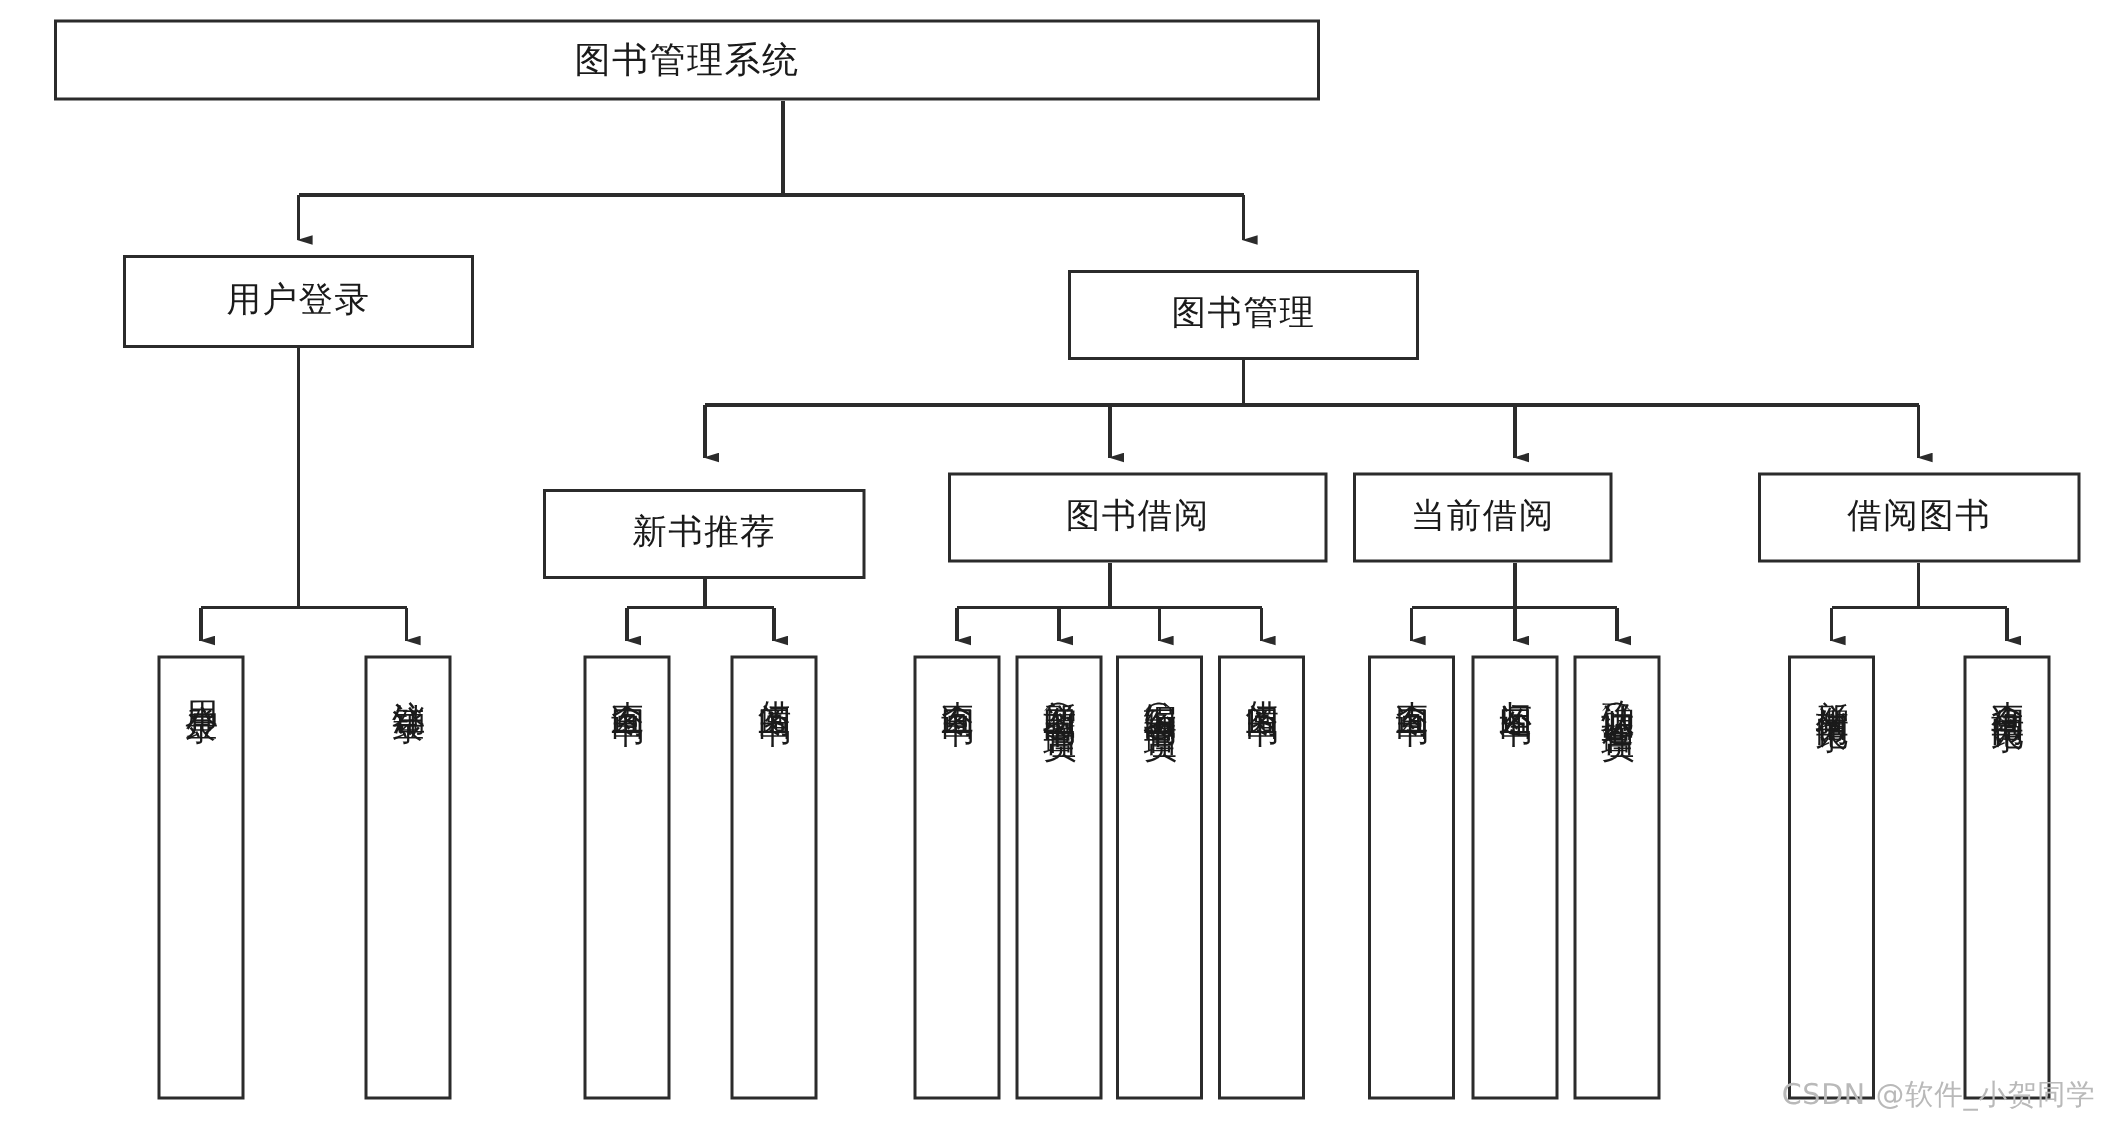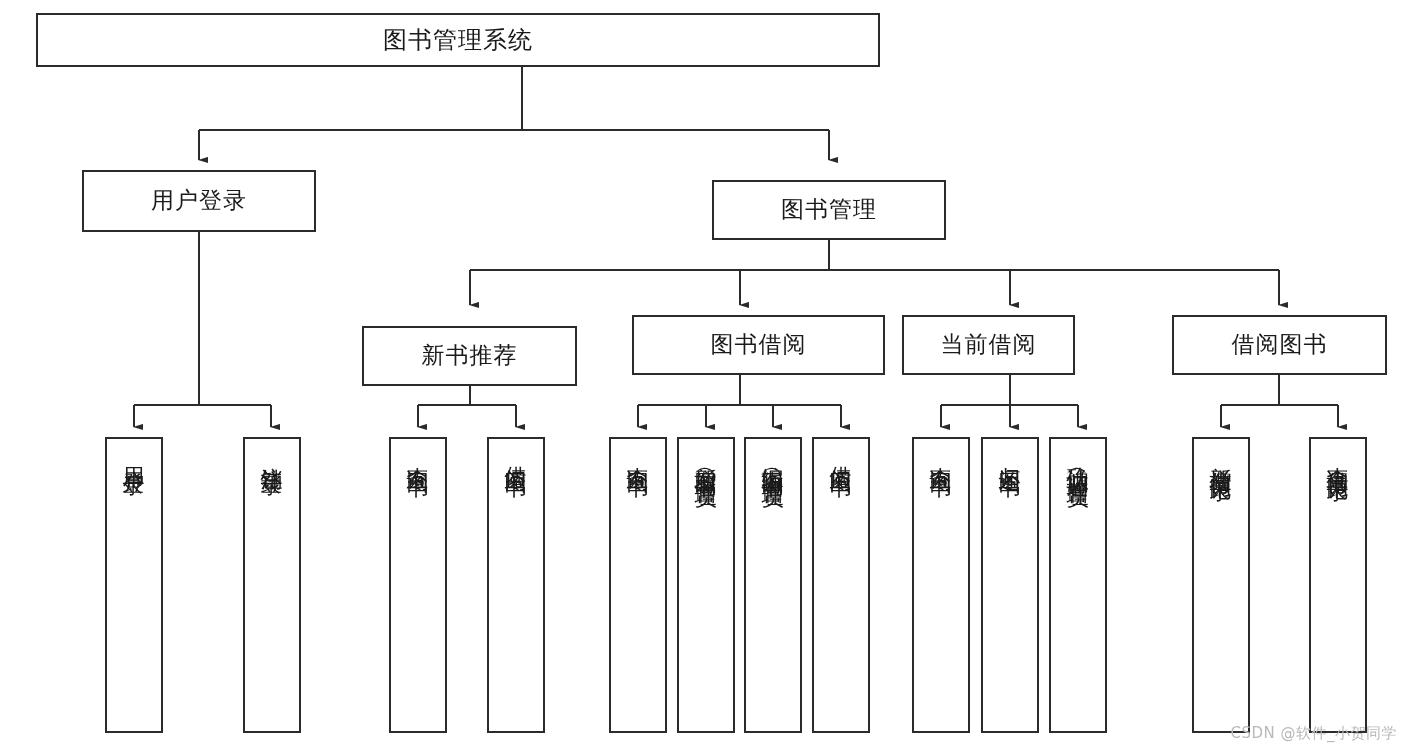--- a/index.html
+++ b/index.html
@@ -55,21 +55,21 @@
     text-orientation: upright;
     letter-spacing: 3px;
     line-height: 1.05;
     white-space: nowrap;
     text-align: start;
   }
   .watermark {
     position: absolute;
     right: 8px;
     bottom: 4px;
-    font-size: 15px;
+    font-size: 19px;
     color: #b9b9b9;
     letter-spacing: 0.5px;
     white-space: nowrap;
     font-family: "DejaVu Sans", "Liberation Sans", sans-serif;
   }
 </style>
 </head>
 <body>
 
 <div id="canvas">

